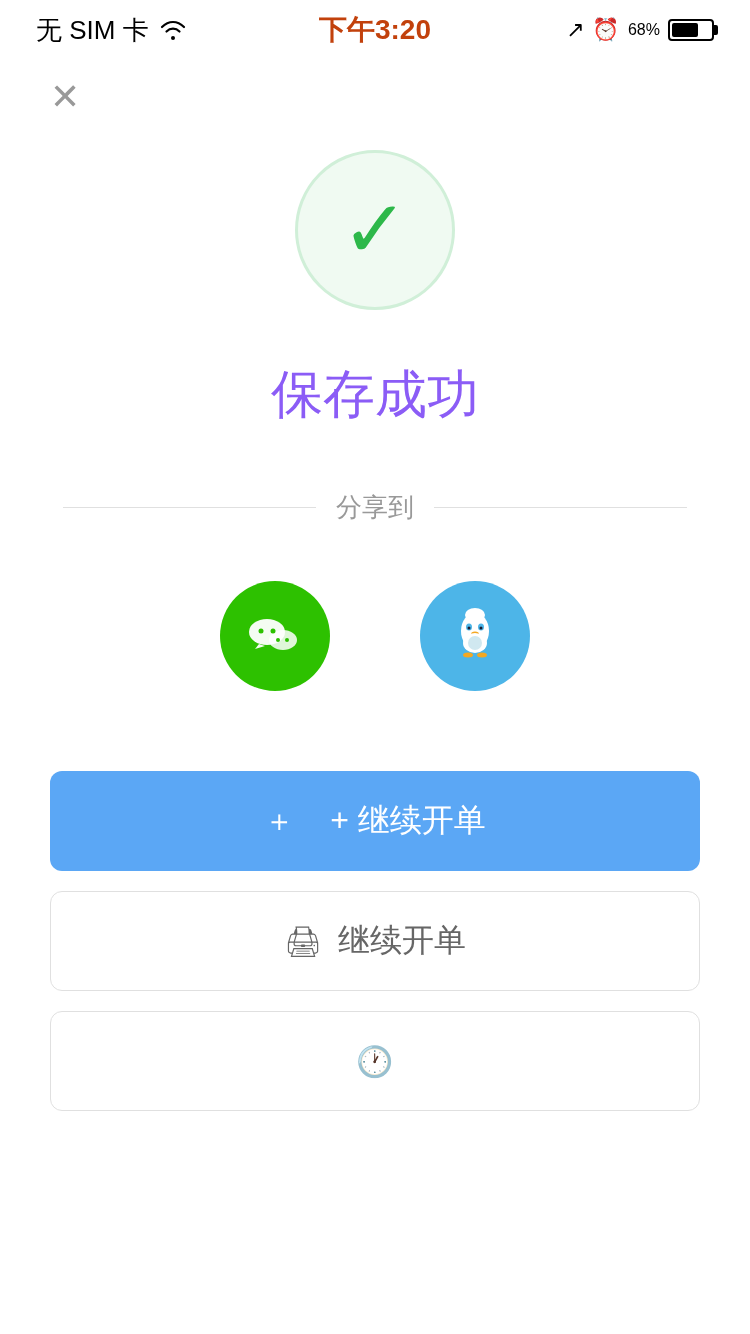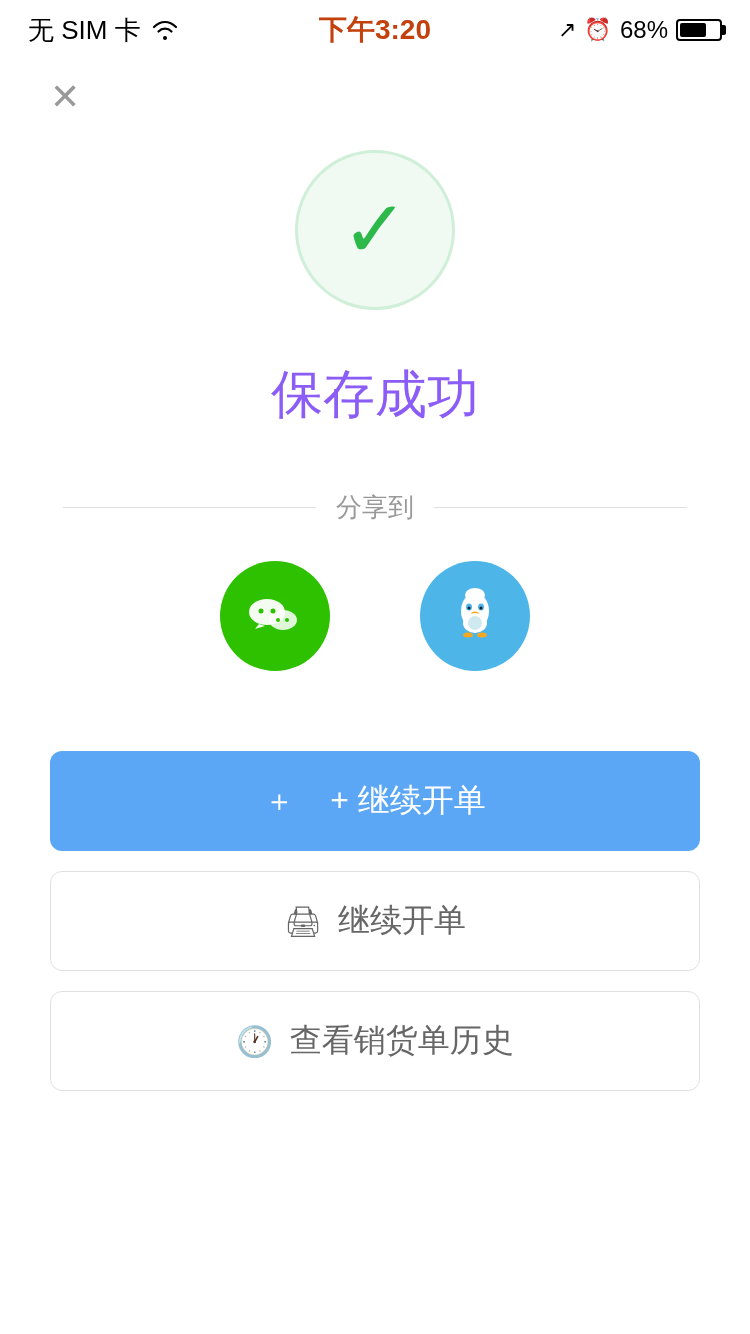--- a/index.html
+++ b/index.html
@@ -18,21 +18,21 @@
       overflow-x: hidden;
     }
 
     
     .status-bar {
       width: 100%;
       height: 60px;
       display: flex;
       align-items: center;
       justify-content: space-between;
-      padding: 0 28px;
+      padding: 0 36px;
       background: #ffffff;
     }
 
     .status-left {
       display: flex;
       align-items: center;
       gap: 10px;
       font-size: 26px;
       font-weight: 500;
       color: #000;
@@ -144,21 +144,21 @@
       color: #8b5cf6;
       margin-bottom: 60px;
     }
 
     
     .divider-row {
       width: 100%;
       display: flex;
       align-items: center;
       padding: 0 63px;
-      margin-bottom: 36px;
+      margin-bottom: 56px;
     }
 
     .divider-line {
       flex: 1;
       height: 1px;
       background: #e0e0e0;
     }
 
     .divider-text {
       font-size: 26px;
@@ -249,21 +249,21 @@
     <svg class="wifi-icon" viewBox="0 0 28 22" fill="none" xmlns="http://www.w3.org/2000/svg">
       <path d="M14 17a2 2 0 1 1 0 4 2 2 0 0 1 0-4z" fill="#000"></path>
       <path d="M7.5 12.5C9.3 10.7 11.5 9.7 14 9.7s4.7 1 6.5 2.8" stroke="#000" stroke-width="2.2" stroke-linecap="round" fill="none"></path>
       <path d="M3 8C6.2 4.8 9.9 3 14 3s7.8 1.8 11 5" stroke="#000" stroke-width="2.2" stroke-linecap="round" fill="none"></path>
     </svg>
   </div>
   <div class="status-center">下午3:20</div>
   <div class="status-right">
     <span style="font-size:22px;">↗</span>
     <span style="font-size:22px;">⏰</span>
-    <span style="font-size:24px;">68%</span>
+    <span style="font-size:16px;">68%</span>
     <div class="battery-icon">
       <div class="battery-fill"></div>
     </div>
   </div>
 </div>
 
 <div class="close-btn">
   <span class="close-x">✕</span>
 </div>
 
@@ -329,18 +329,17 @@
       <span style="margin-left:20px;">+ 继续开单</span>
     </button>
 
     <button class="btn btn-secondary">
       <span class="btn-icon">🖨</span>
       <span>继续开单</span>
     </button>
 
     <button class="btn btn-secondary">
       <span class="btn-icon">🕐</span>
-      <span>查看销货单历史</span>
     </button>
 
   </div>
 
 </div>
 
 </body></html>

